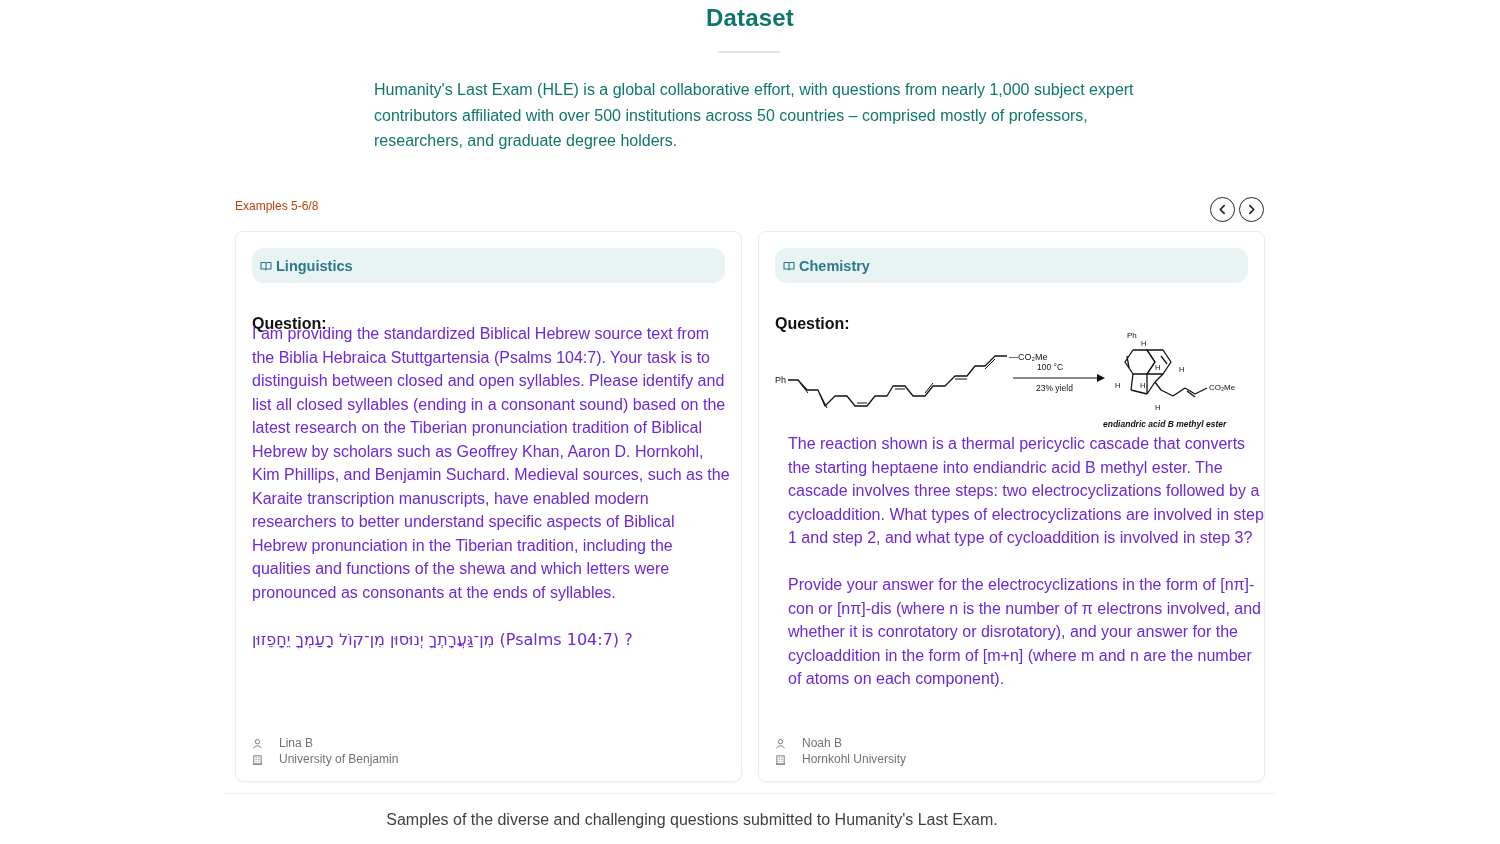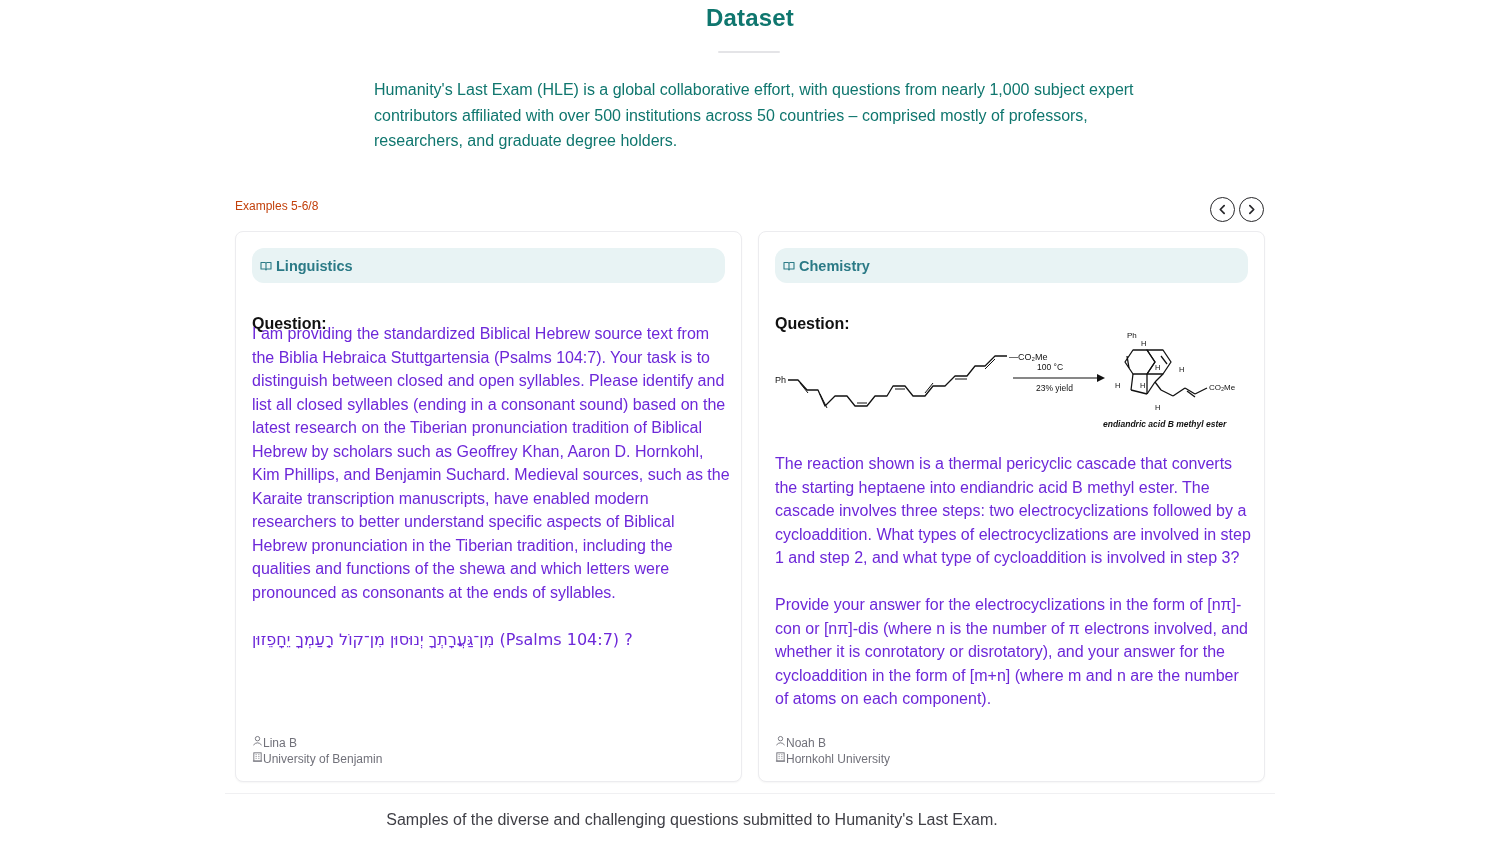--- a/index.html
+++ b/index.html
@@ -22,26 +22,26 @@
 
   .subject { position: absolute; top: 16px; left: 16px; right: 16px; height: 35px; background: #e8f3f4; border-radius: 12px; display: flex; align-items: center; padding-left: 8px; color: #2b7a86; font-size: 14.5px; font-weight: 600; }
   .subject svg { width: 12px; height: 12px; margin-right: 4px; }
 
   .q-label { position: absolute; top: 67px; left: 16px; font-size: 16px; font-weight: 600; color: #111; margin-top: 16px; }
   .q-text { position: absolute; left: 16px; width: 480px; font-size: 16px; line-height: 23.5px; color: #6d28d9; }
   .left .q-text { top: 90px; }
   .q-text p + p { margin-top: 23.5px; }
   .hebrew { font-family: "DejaVu Sans", sans-serif; }
 
-  .right .q-text { top: 220px; }
+  .right .q-text { top: 200px; margin-left: 13px; }
 
   .reaction { position: absolute; top: 96px; left: 16px; width: 476px; height: 106px; }
 
   .author { position: absolute; left: 16px; bottom: 14px; font-size: 12px; color: #71717a; line-height: 16px; }
-  .author .row { display: flex; gap: 0; }
+  .author .row { display: flex; align-items: center; gap: 16px; }
   .author svg { width: 11px; height: 11px; }
 
   .footer-rule { position: absolute; top: 793px; left: 225px; width: 1050px; height: 1px; background: #f0f0f2; }
   .caption { position: absolute; top: 811px; left: 0; width: 1384px; text-align: center; font-size: 16px; color: #3f3f46; }
 </style>
 </head>
 <body>
 
 <h1 class="title">Dataset</h1>
 <div class="title-rule"></div>

